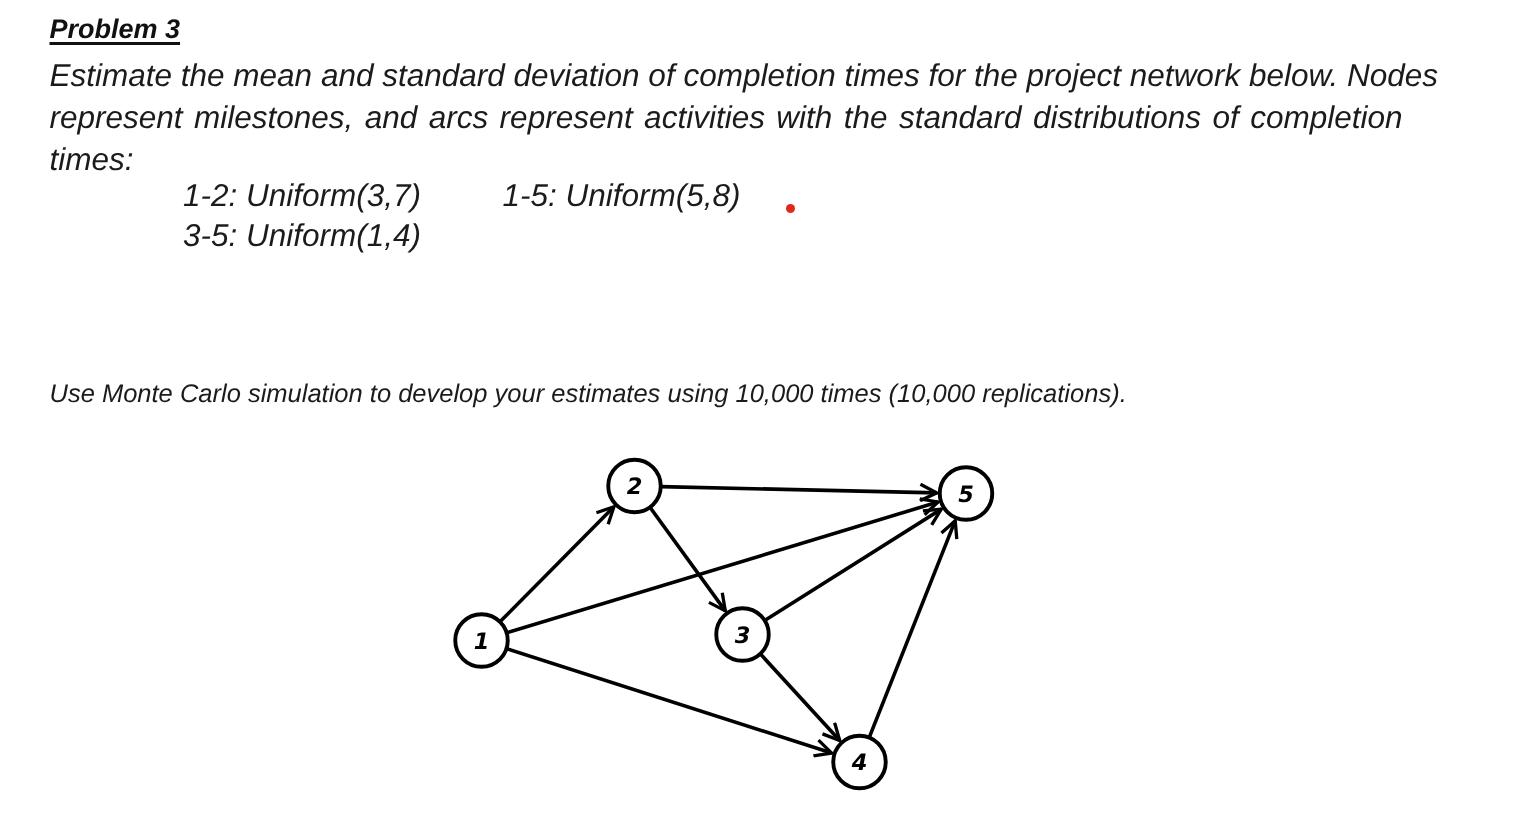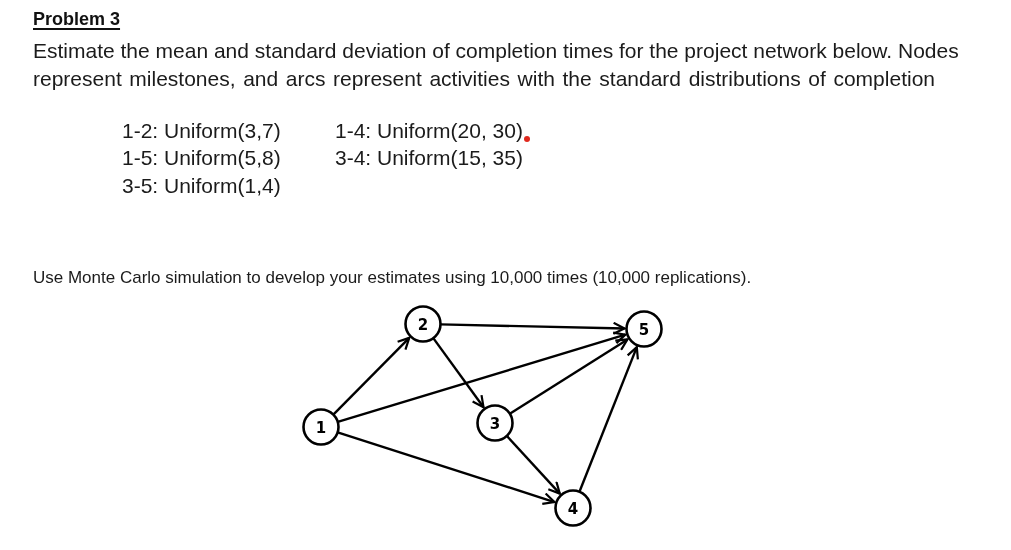--- a/index.html
+++ b/index.html
@@ -5,20 +5,21 @@
   * { margin: 0; padding: 0; box-sizing: border-box; }
   html, body { background: #ffffff; }
   .page {
     position: relative;
     width: 1011px;
     height: 550px;
     background: #ffffff;
     font-family: "Liberation Sans", "DejaVu Sans", sans-serif;
     color: #1b1b1b;
     overflow: hidden;
+    font-style: italic;
   }
   .title {
     position: absolute;
     left: 33px;
     top: 9px;
     font-size: 18px;
     font-weight: bold;
     text-decoration: underline;
     text-decoration-thickness: 2px;
     text-underline-offset: 3px;
@@ -48,21 +49,21 @@
     position: absolute;
     left: 524px;
     top: 136px;
     width: 6px;
     height: 6px;
     border-radius: 50%;
   }
   .instruction {
     position: absolute;
     left: 33px;
-    top: 264px;
+    top: 249px;
     width: 960px;
     font-size: 17px;
     line-height: 28px;
     white-space: nowrap;
   }
   .diagram {
     position: absolute;
     left: 280px;
     top: 290px;
   }
@@ -75,27 +76,26 @@
 </head>
 <body>
 
 <div class="page">
 
   <div class="title">Problem 3</div>
 
   <div class="intro">
     <div class="line just">Estimate the mean and standard deviation of completion times for the project network below. Nodes</div>
     <div class="line just">represent milestones, and arcs represent activities with the standard distributions of completion</div>
+    <div class="line">times:</div>
   </div>
 
   <div class="dist-table">
     <div class="dist-cell">1-2: Uniform(3,7)</div>
-    <div class="dist-cell">1-4: Uniform(20, 30)</div>
     <div class="dist-cell">1-5: Uniform(5,8)</div>
-    <div class="dist-cell">3-4: Uniform(15, 35)</div>
     <div class="dist-cell">3-5: Uniform(1,4)</div>
   </div>
 
   <div class="red-dot" style="background: rgb(224, 41, 30);"></div>
 
   <div class="instruction">Use Monte Carlo simulation to develop your estimates using 10,000 times (10,000 replications).</div>
 
   <svg class="diagram" width="420" height="255">
       <defs>
         <marker id="arrowhead" markerWidth="14" markerHeight="13" refX="12" refY="6.5" orient="auto" markerUnits="userSpaceOnUse">

